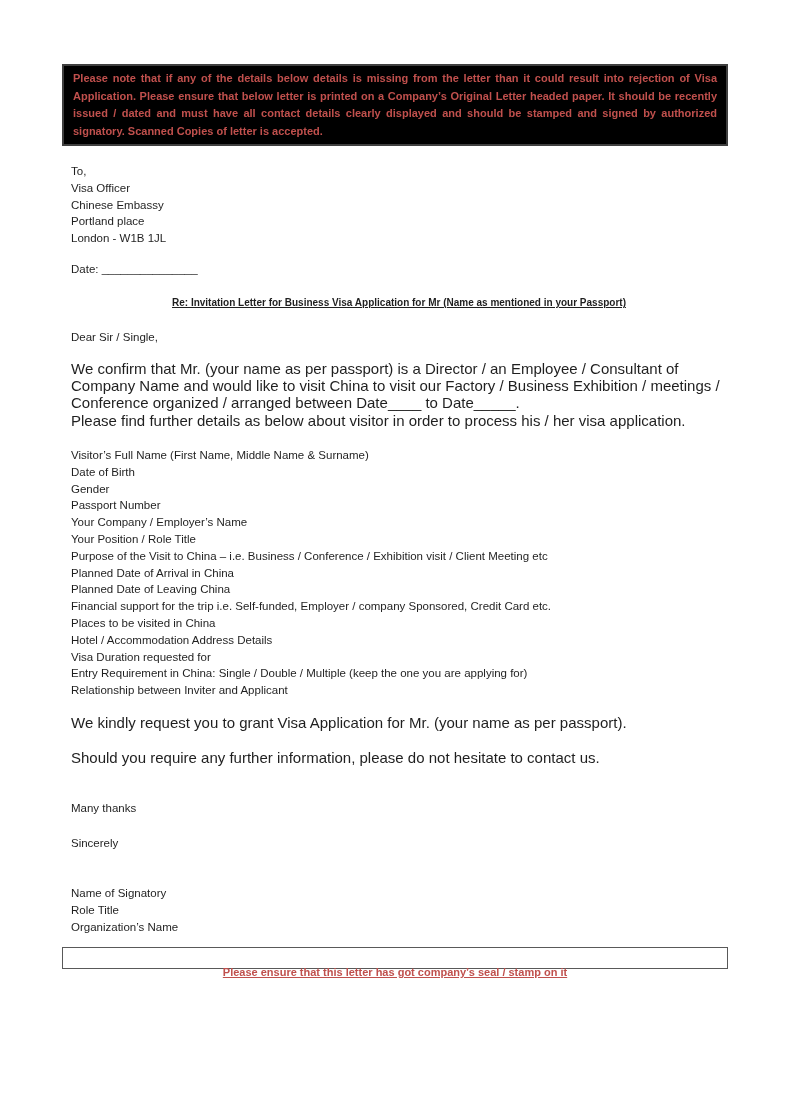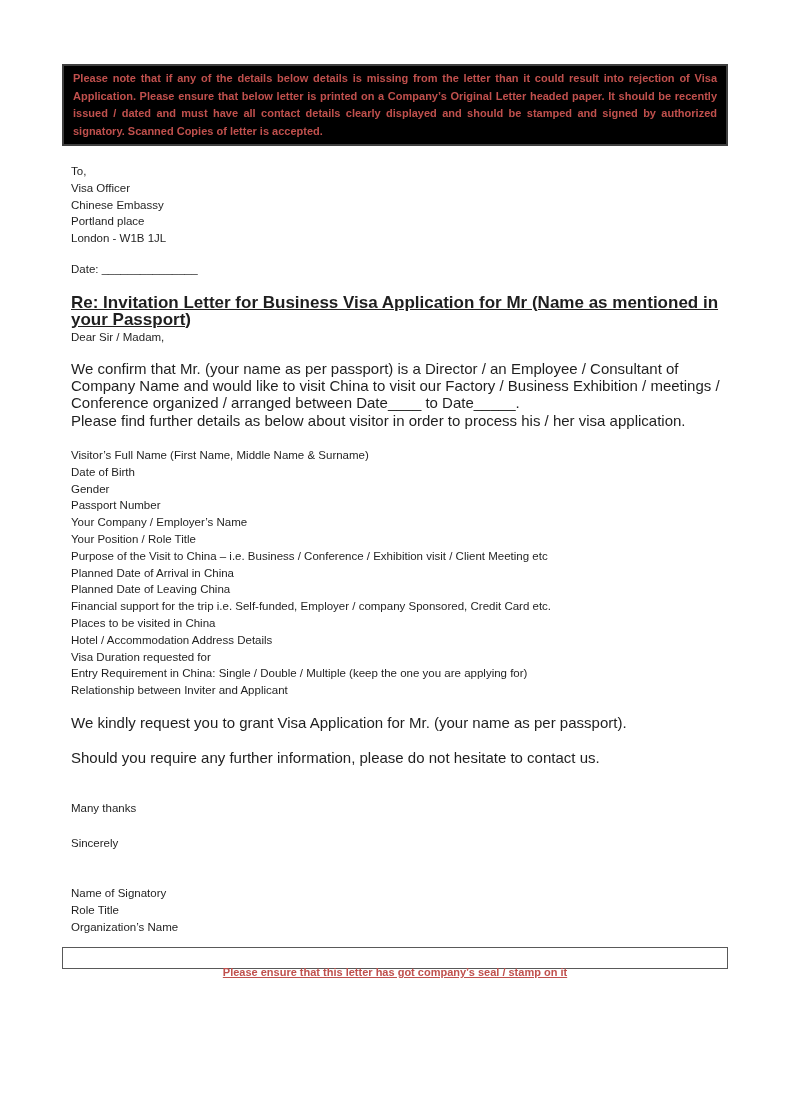--- a/index.html
+++ b/index.html
@@ -27,22 +27,23 @@
   .notice-box-top p {
     color: #c0504d;
     font-weight: bold;
     font-size: 11px;
     line-height: 17.6px;
     text-align: justify;
   }
   .subject {
     font-weight: bold;
     text-decoration: underline;
-    font-size: 17px;
+    font-size: 10px;
     line-height: 16.8px;
+    text-align: center;
   }
   .notice-box-bottom {
     position: absolute;
     left: 62px; top: 947px; width: 666px;
     height: 22px;
     border: 1px solid #595959;
     background: #ffffff;
     text-align: center;
   }
   .notice-box-bottom p {
@@ -73,21 +74,21 @@
 
   <div class="abs" style="top:261px">
     <div class="ln">Date: _______________</div>
   </div>
 
   <div class="abs" style="top:295px">
     <div class="subject">Re: Invitation Letter for Business Visa Application for Mr (Name as mentioned in your Passport)</div>
   </div>
 
   <div class="abs" style="top:329px">
-    <div class="ln">Dear Sir / Madam,</div>
+    <div class="ln">Dear Sir / Single,</div>
   </div>
 
   <div class="abs" style="top:361px">
     <p class="para">We confirm that Mr. (your name as per passport) is a Director / an Employee / Consultant of Company Name and would like to visit China to visit our Factory / Business Exhibition / meetings / Conference organized / arranged between Date____ to Date_____.</p>
   </div>
 
   <div class="abs" style="top:413px">
     <p class="para">Please find further details as below about visitor in order to process his / her visa application.</p>
   </div>
 

